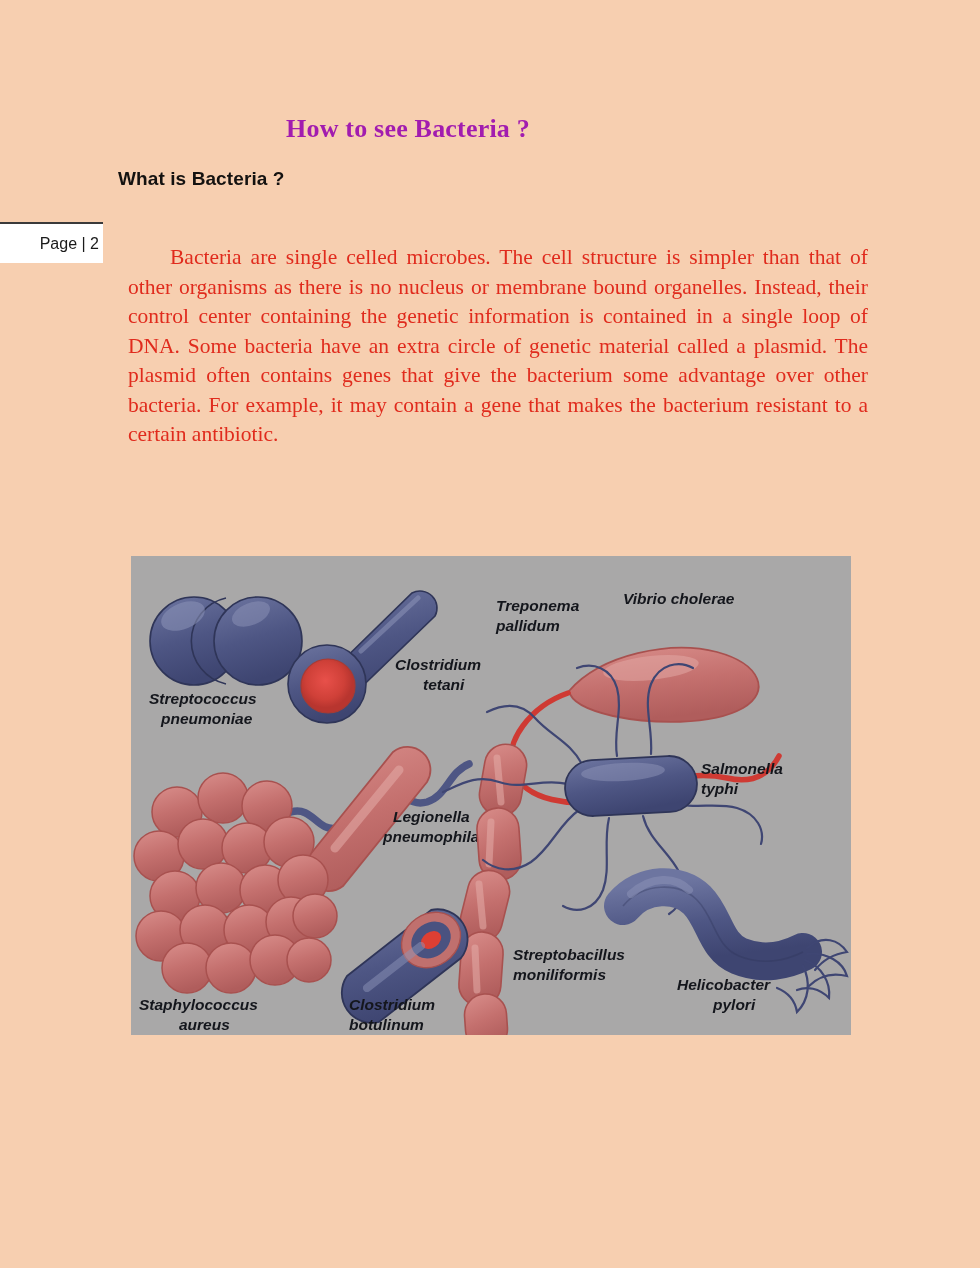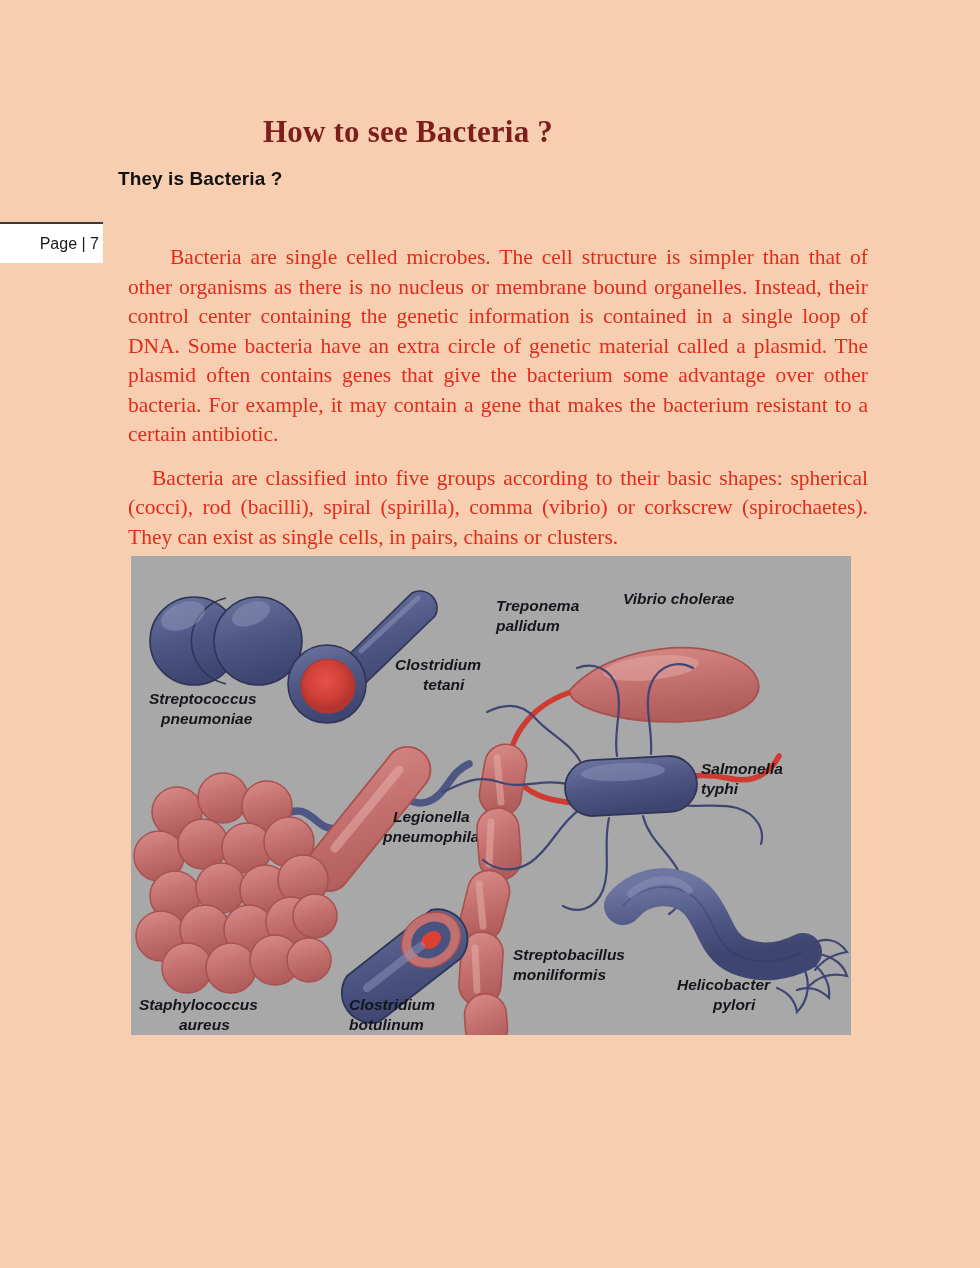--- a/index.html
+++ b/index.html
@@ -22,22 +22,22 @@
 
   
   .doc-title {
     position: absolute;
     top: 114px;
     left: 0;
     width: 816px;
     text-align: center;
     font-family: "Liberation Serif", serif;
     font-weight: bold;
-    font-size: 31px;
-    color: #7f1d1d;
+    font-size: 26px;
+    color: #a21caf;
     letter-spacing: 0.2px;
   }
 
   
   .sub-heading {
     position: absolute;
     top: 168px;
     left: 118px;
     font-family: "Liberation Sans", sans-serif;
     font-weight: bold;
@@ -111,29 +111,28 @@
     fill: #14161c;
   }
 </style>
 </head>
 <body>
 
 <div class="page">
 
   <div class="doc-title">How to see Bacteria ?</div>
 
-  <div class="sub-heading">They is Bacteria ?</div>
+  <div class="sub-heading">What is Bacteria ?</div>
 
   <div class="page-badge">
-    <span class="page-badge-text">Page | 7</span>
+    <span class="page-badge-text">Page | 2</span>
   </div>
 
   <div class="body-block">
     <p class="para">Bacteria are single celled microbes. The cell structure is simpler than that of other organisms as there is no nucleus or membrane bound organelles. Instead, their control center containing the genetic information is contained in a single loop of DNA. Some bacteria have an extra circle of genetic material called a plasmid. The plasmid often contains genes that give the bacterium some advantage over other bacteria. For example, it may contain a gene that makes the bacterium resistant to a certain antibiotic.</p>
-    <p class="para second">Bacteria are classified into five groups according to their basic shapes: spherical (cocci), rod (bacilli), spiral (spirilla), comma (vibrio) or corkscrew (spirochaetes). They can exist as single cells, in pairs, chains or clusters.</p>
   </div>
 
   <div class="figure">
     <svg viewBox="0 0 720 479" xmlns="http://www.w3.org/2000/svg">
       <defs>
         <linearGradient id="blueG" x1="0" y1="0" x2="0.3" y2="1">
           <stop offset="0%" stop-color="#6d75a0"></stop>
           <stop offset="55%" stop-color="#4e5684"></stop>
           <stop offset="100%" stop-color="#3e4571"></stop>
         </linearGradient>

